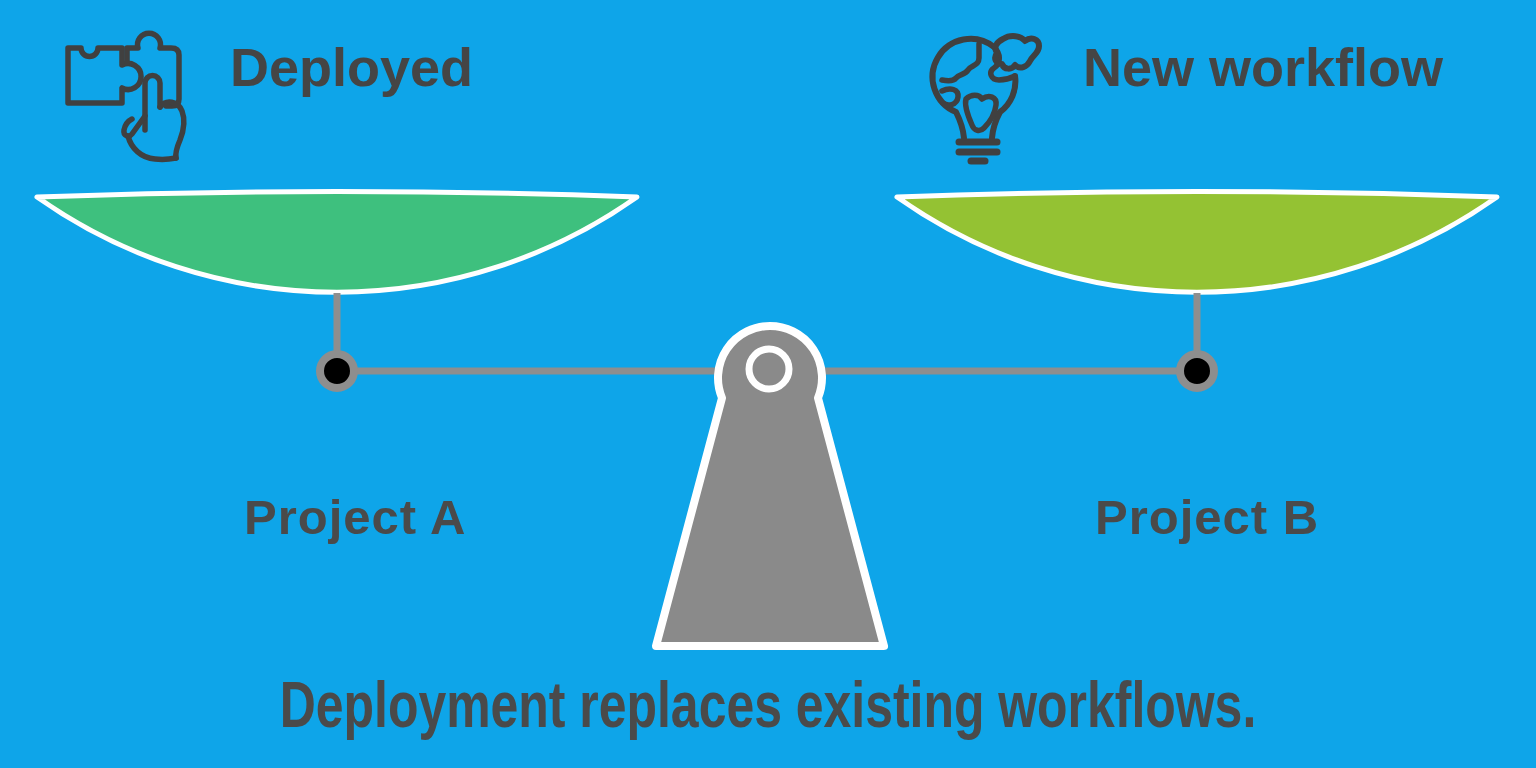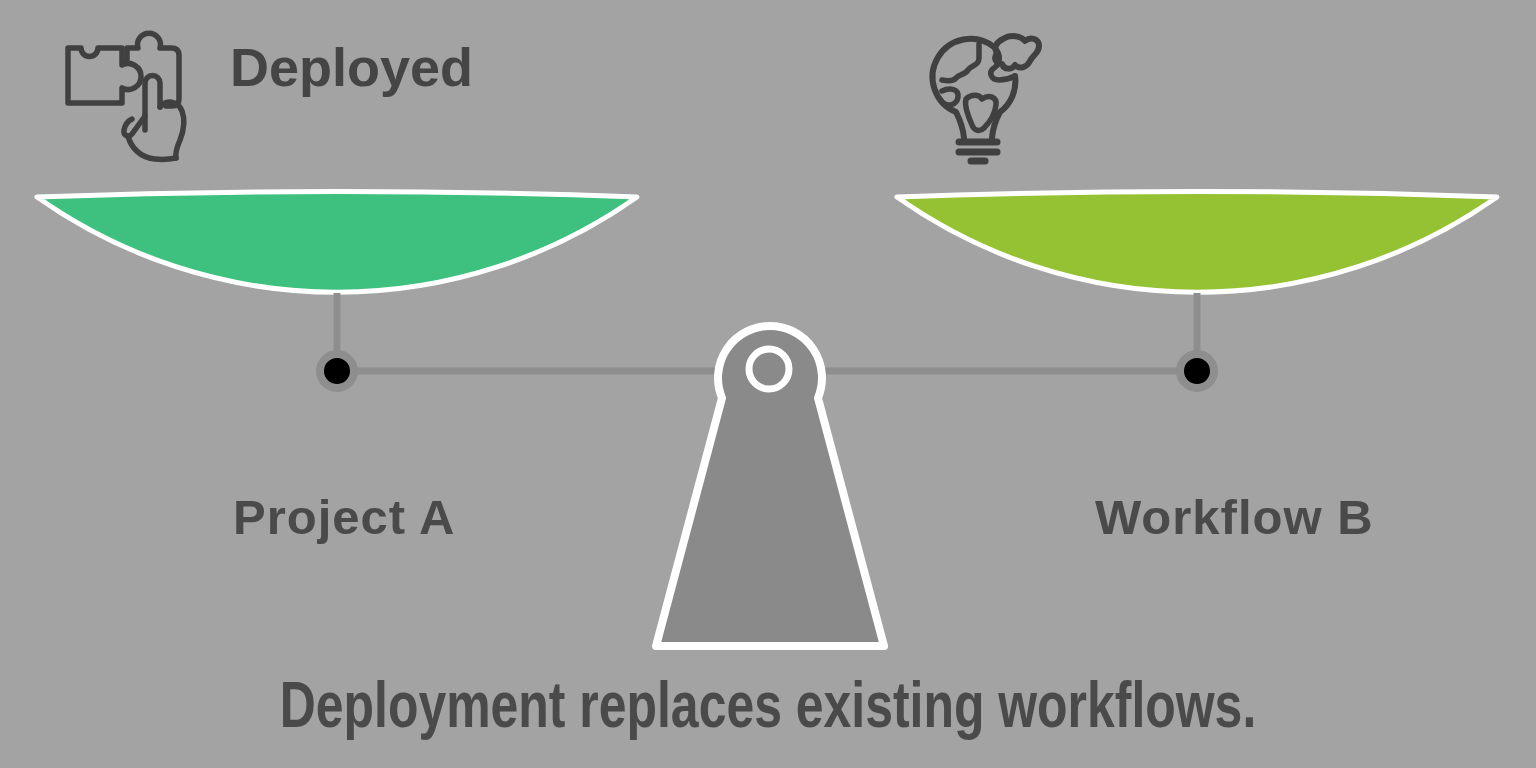--- a/index.html
+++ b/index.html
@@ -21,21 +21,21 @@
     transform:scaleX(0.78);transform-origin:50% 50%;
   }
   svg{display:block;overflow:visible;}
   .icon path, .icon line, .icon circle{
     fill:none;stroke-linecap:round;stroke-linejoin:round;
   }
 </style>
 </head>
 <body>
 
-<div class="stage" style="background: #a3a3a3;">
+<div class="stage" style="background: #0ea5e9;">
 
   <svg class="abs icon" style="left:58px;top:33px;" width="150" height="140" viewBox="0 0 150 140" stroke="#404040">
     <path stroke-width="5.5" d="M 10 15 L 23 15 A 8.5 8.5 0 0 0 40 15 L 64 15 L 64 32 A 13 13 0 1 1 64 55 L 64 70 L 10 70 Z"></path>
     <path stroke-width="5.5" d="M 69 30 L 69 15 L 80 15 A 11.5 11.5 0 1 1 102 15 L 113 15 Q 121 15 121 22 L 121 66 Q 121 73 114 73 L 108 73"></path>
     <path stroke-width="5.5" d="M 87 97 L 87 50 A 7.5 7.5 0 1 1 102 50 L 102 74"></path>
     <path stroke-width="5.5" d="M 102 74 C 108 66 120 68 124 78 C 127 86 126 97 122 107 C 119 114 117 120 118 125"></path>
     <path stroke-width="5.5" d="M 87 83 L 74 101 C 71 105 65 103 66 97 C 67 92 70 88 74 86"></path>
     <path stroke-width="5.5" d="M 70 103 C 73 115 83 125 97 126 C 105 127 113 126 118 125"></path>
   </svg>
 
@@ -50,32 +50,33 @@
     <path stroke-width="7" d="M 26 116 L 64 116"></path>
     <path stroke-width="7" d="M 38 125 L 52 125"></path>
     <path stroke-width="5.5" d="M 46 8 L 46 22 C 46 30 38 29 35 34 C 32 39 26 38 23 42 C 20 46 14 45 9 44"></path>
     <path stroke-width="5.5" d="M 9 55 C 17 51 26 53 25 61 C 24 69 15 71 10 67"></path>
     <path stroke-width="5.5" d="M 33 63 C 38 58 46 58 49 63 C 56 58 64 61 63 69 C 62 77 57 86 51 92 C 47 96 41 95 39 89 C 35 80 31 70 33 63 Z"></path>
     <path stroke-width="5.5" d="M 61 11 C 69 19 67 28 61 32 C 55 36 58 44 66 44 C 72 44 78 42 82 40"></path>
     <path stroke-width="6" d="M 70 3 C 78 -2 88 0 92 5 C 98 0 106 3 106 10 C 106 17 100 19 97 25 C 94 31 87 34 82 29 C 79 34 71 34 69 28 C 63 28 60 22 64 17 C 60 11 64 6 70 3 Z"></path>
   </svg>
 
   <div class="abs heading" style="left: 1083px; top: 38px; color: rgb(69, 69, 69);">
+    <span>New workflow</span>
   </div>
 
   <svg class="abs" style="left:0;top:0;" width="1536" height="768" viewBox="0 0 1536 768">
     <path stroke-width="5" stroke-linejoin="round" d="M 37 197 Q 337 186 637 197 A 520 520 0 0 1 37 197 Z" fill="#3ec07e" stroke="#ffffff"></path>
     <path stroke-width="5" stroke-linejoin="round" d="M 897 197 Q 1197 186 1497 197 A 520 520 0 0 1 897 197 Z" fill="#94c233" stroke="#ffffff"></path>
     <line x1="337" y1="293" x2="337" y2="355" stroke-width="7" stroke="#8e8e8e"></line>
     <line x1="1197" y1="293" x2="1197" y2="355" stroke-width="7" stroke="#8e8e8e"></line>
     <line x1="337" y1="371" x2="1197" y2="371" stroke-width="7" stroke="#8e8e8e"></line>
     <circle cx="337" cy="371" r="17" stroke-width="8" stroke="#8e8e8e" fill="#000000"></circle>
     <circle cx="1197" cy="371" r="17" stroke-width="8" stroke="#8e8e8e" fill="#000000"></circle>
     <path stroke-width="8" stroke-linejoin="round" d="M 656 646 L 722 398 A 52 52 0 1 1 818 398 L 884 646 Z" fill="#8a8a8a" stroke="#ffffff"></path>
     <circle cx="769" cy="369" r="20" stroke-width="7" fill="none" stroke="#ffffff"></circle>
   </svg>
 
-  <div class="abs pan-label" style="left: 233px; top: 489px; color: rgb(74, 74, 74);">Project A</div>
-  <div class="abs pan-label" style="left: 1095px; top: 489px; color: rgb(74, 74, 74);">Workflow B</div>
+  <div class="abs pan-label" style="left: 244px; top: 489px; color: rgb(74, 74, 74);">Project A</div>
+  <div class="abs pan-label" style="left: 1095px; top: 489px; color: rgb(74, 74, 74);">Project B</div>
 
   <div class="abs caption" style="color: rgb(74, 74, 74);">Deployment replaces existing workflows.</div>
 
 </div>
 
 </body></html>

